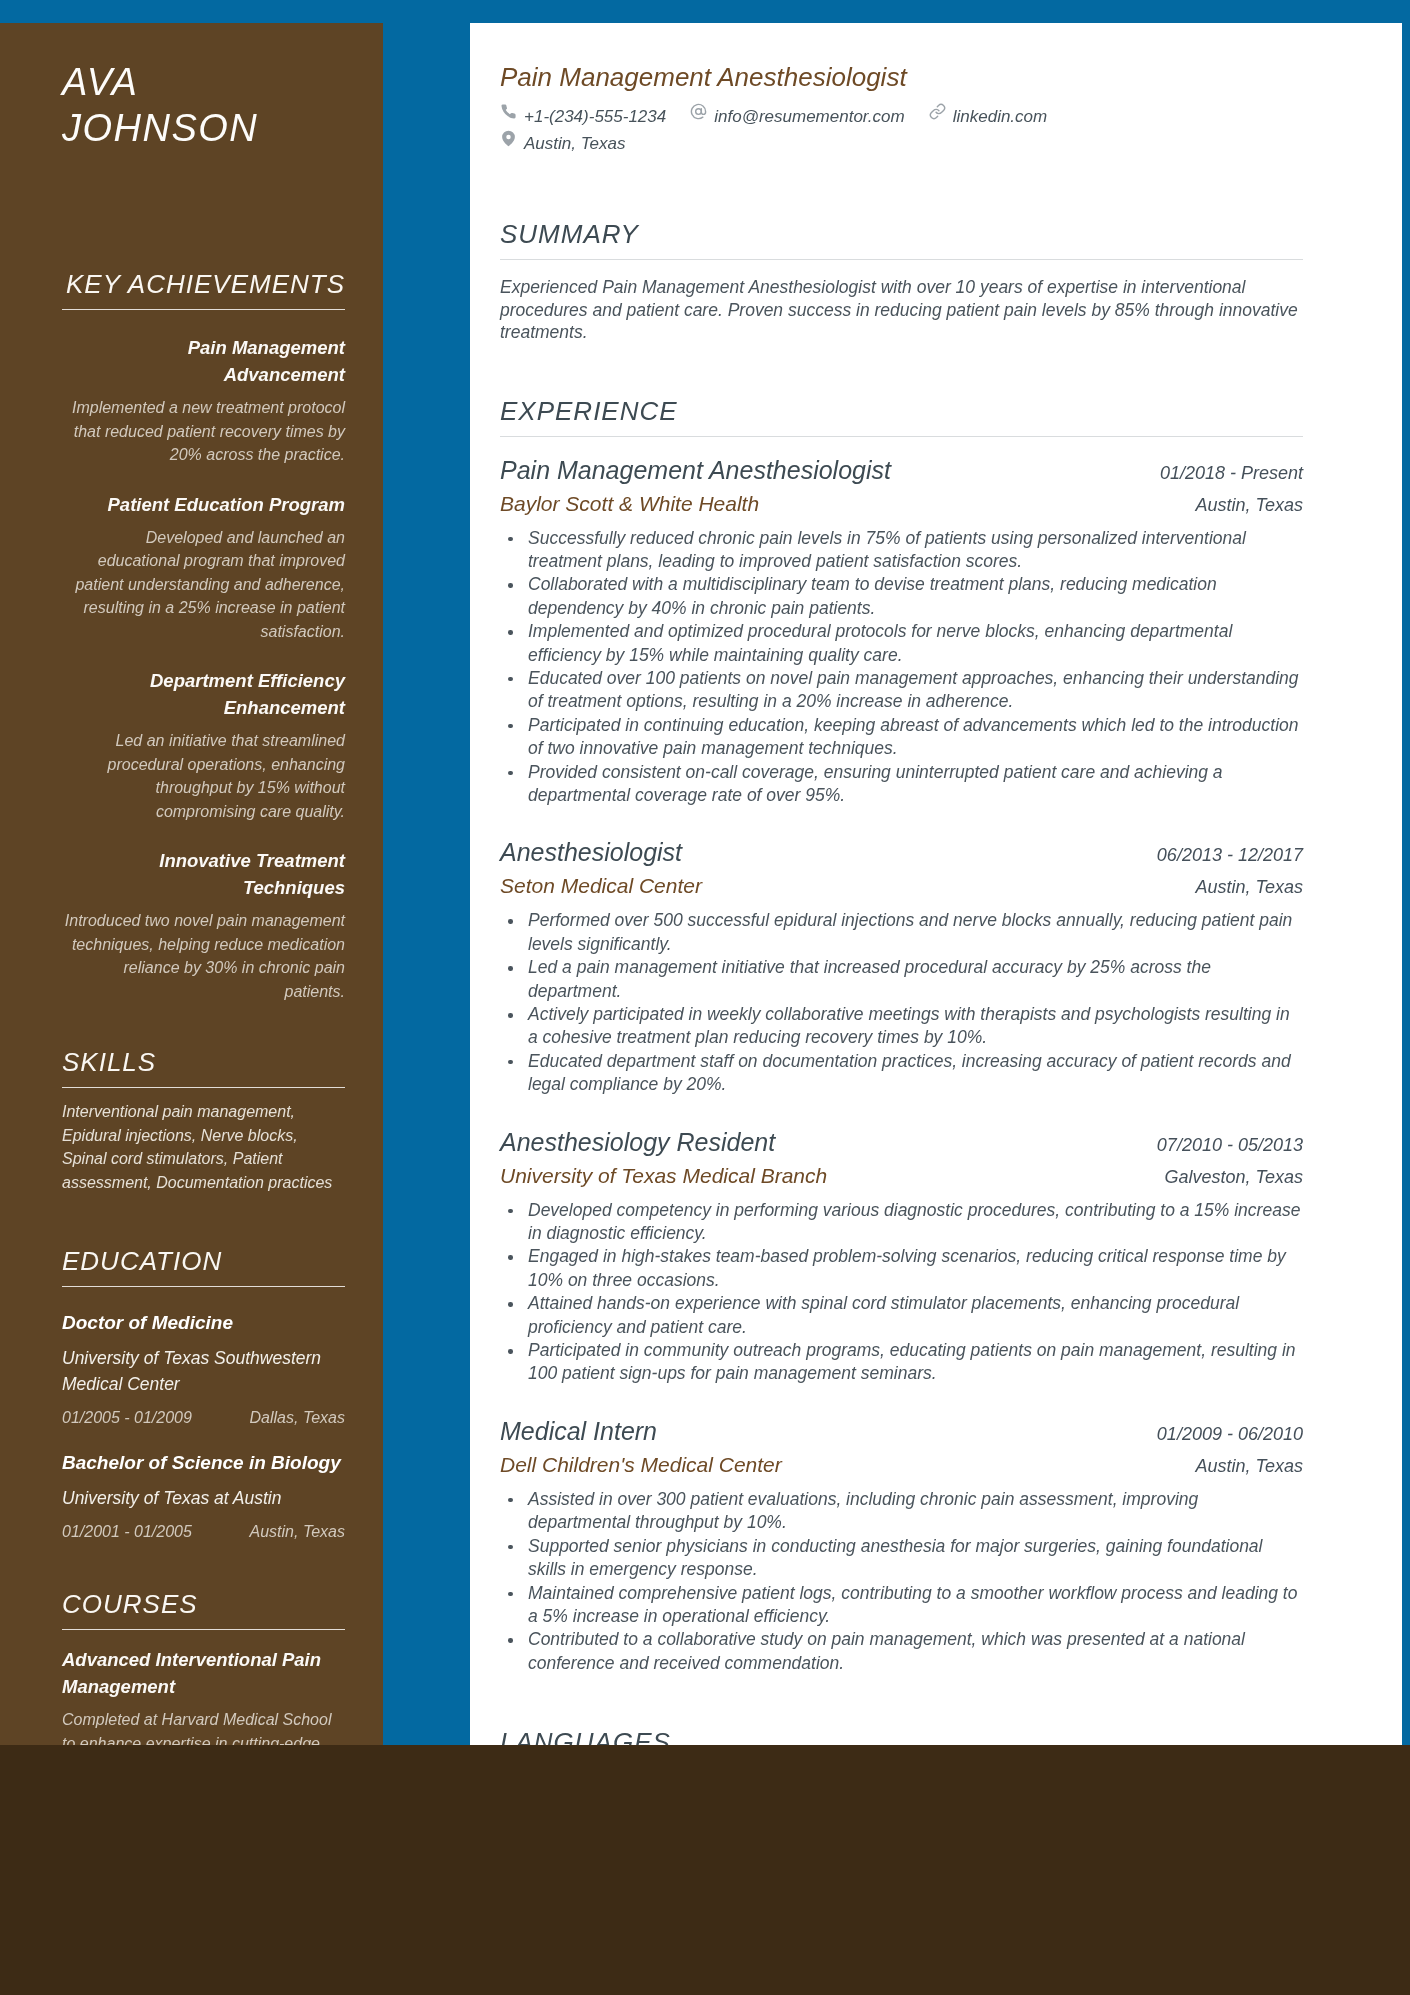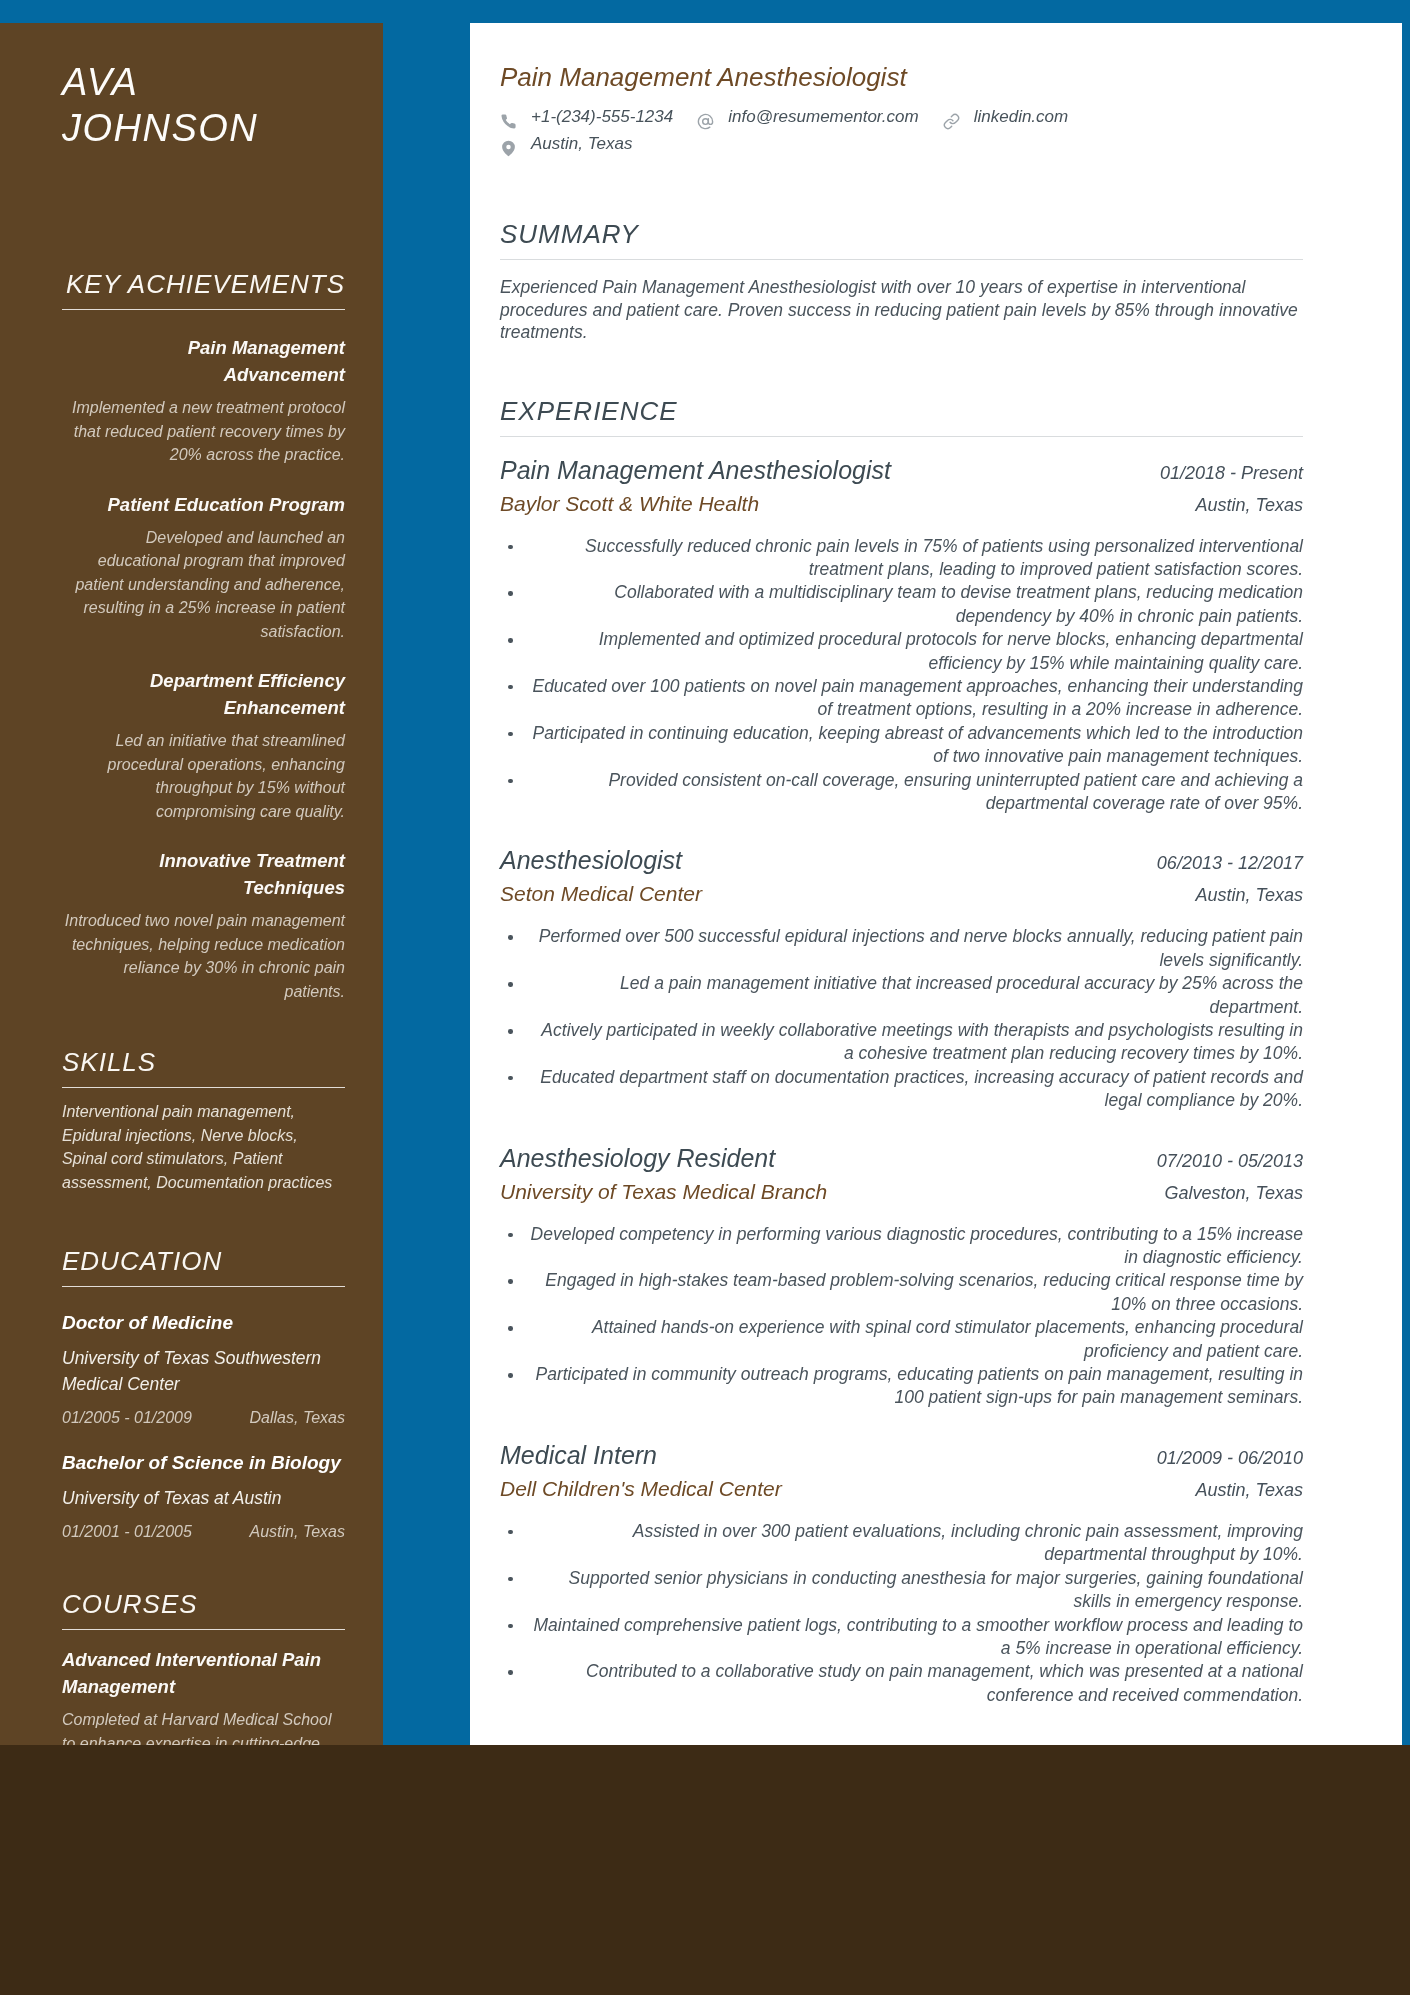--- a/index.html
+++ b/index.html
@@ -47,36 +47,36 @@
   .brand-l { font-weight:400; color:#CDC5B8; }
 
   
   .content {
     position:absolute; left:470px; top:23px; width:932px; height:1964px;
     background:#FFFFFF; padding:38px 99px 15px 30px;
   }
   .doc-title { font-size:26px; font-weight:500; color:#6E4A26; line-height:32px; }
   .contact { margin-top:10px; }
   .contact-row { display:flex; align-items:center; gap:24px; line-height:27px; }
-  .contact-item { display:flex; align-items:flex-end; gap:14px; font-size:17px; color:#47525A; }
+  .contact-item { display:flex; align-items:flex-start; gap:7px; font-size:17px; color:#47525A; }
   .contact-item svg { display:block; }
   .main-section { margin-top:52px; }
   .main-section.summary-sec { margin-top:62px; }
   .main-h { font-size:26px; font-weight:500; letter-spacing:1px; color:#3D4A52; line-height:30px; }
   .main-rule { border:0; border-top:1px solid #D9DCDE; margin-top:10px; }
   .summary-text { margin-top:16px; font-size:17.5px; line-height:22.5px; color:#4A545C; max-width:810px; }
   .job { margin-top:30px; }
   .job.first { margin-top:18px; }
   .job-head { display:flex; justify-content:space-between; align-items:baseline; }
   .job-title { font-size:25px; font-weight:500; color:#3D4A52; line-height:30px; }
   .job-date { font-size:18px; color:#45505A; white-space:nowrap; }
   .job-sub { display:flex; justify-content:space-between; align-items:baseline; margin-top:6px; }
   .job-company { font-size:21px; font-weight:500; color:#6E4A26; line-height:26px; }
   .job-loc { font-size:18px; color:#45505A; white-space:nowrap; }
-  .bullets { margin-top:18px; list-style:none;text-align:right; }
+  .bullets { margin-top:10px; list-style:none; }
   .bullets li { position:relative; padding-left:28px; font-size:17.5px; line-height:23.4px; color:#4A545C; }
   .bullets li::before {
     content:""; position:absolute; left:8px; top:10px; width:4.5px; height:4.5px;
     border-radius:50%; background:#4A545C;
   }
   .langs { margin-top:4px; display:grid; grid-template-columns:1fr 1fr; column-gap:64px; }
   .lang { display:flex; justify-content:space-between; align-items:center; }
   .lang-name { font-size:21px; font-weight:500; color:#3D4A52; }
   .lang-right { display:flex; align-items:center; gap:20px; }
   .lang-level { font-size:17px; color:#7D868E; }

